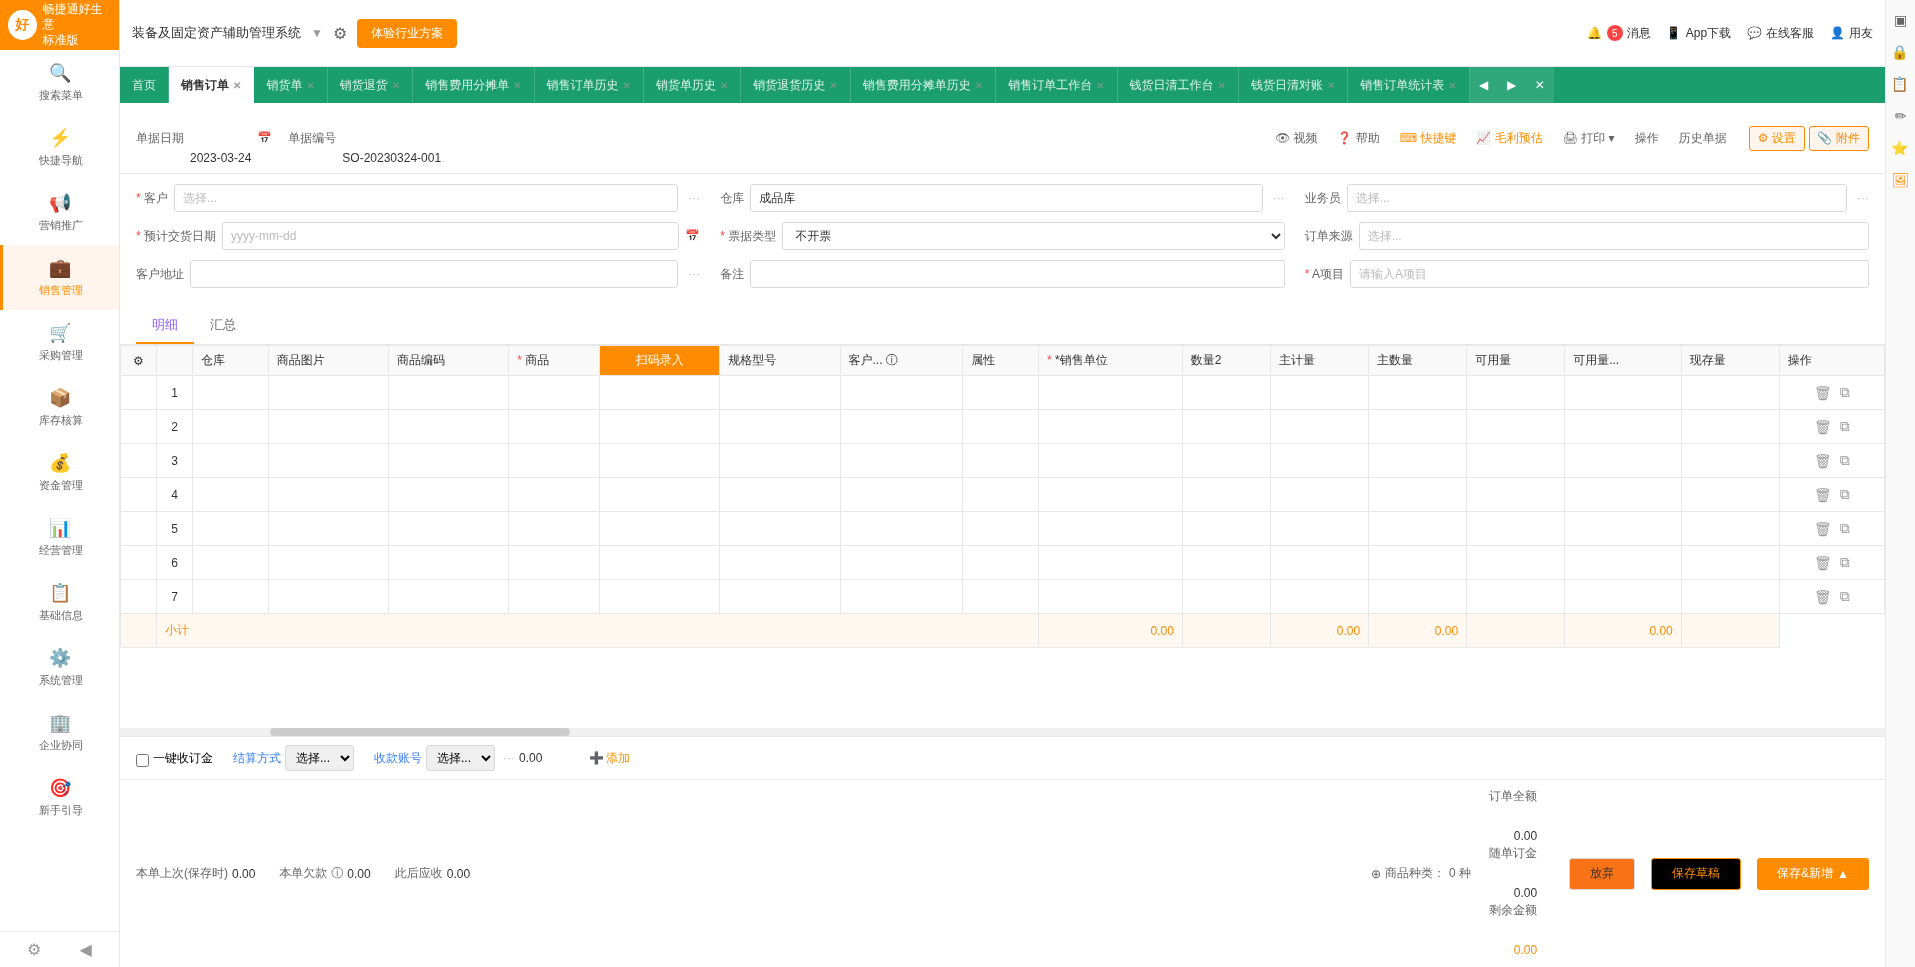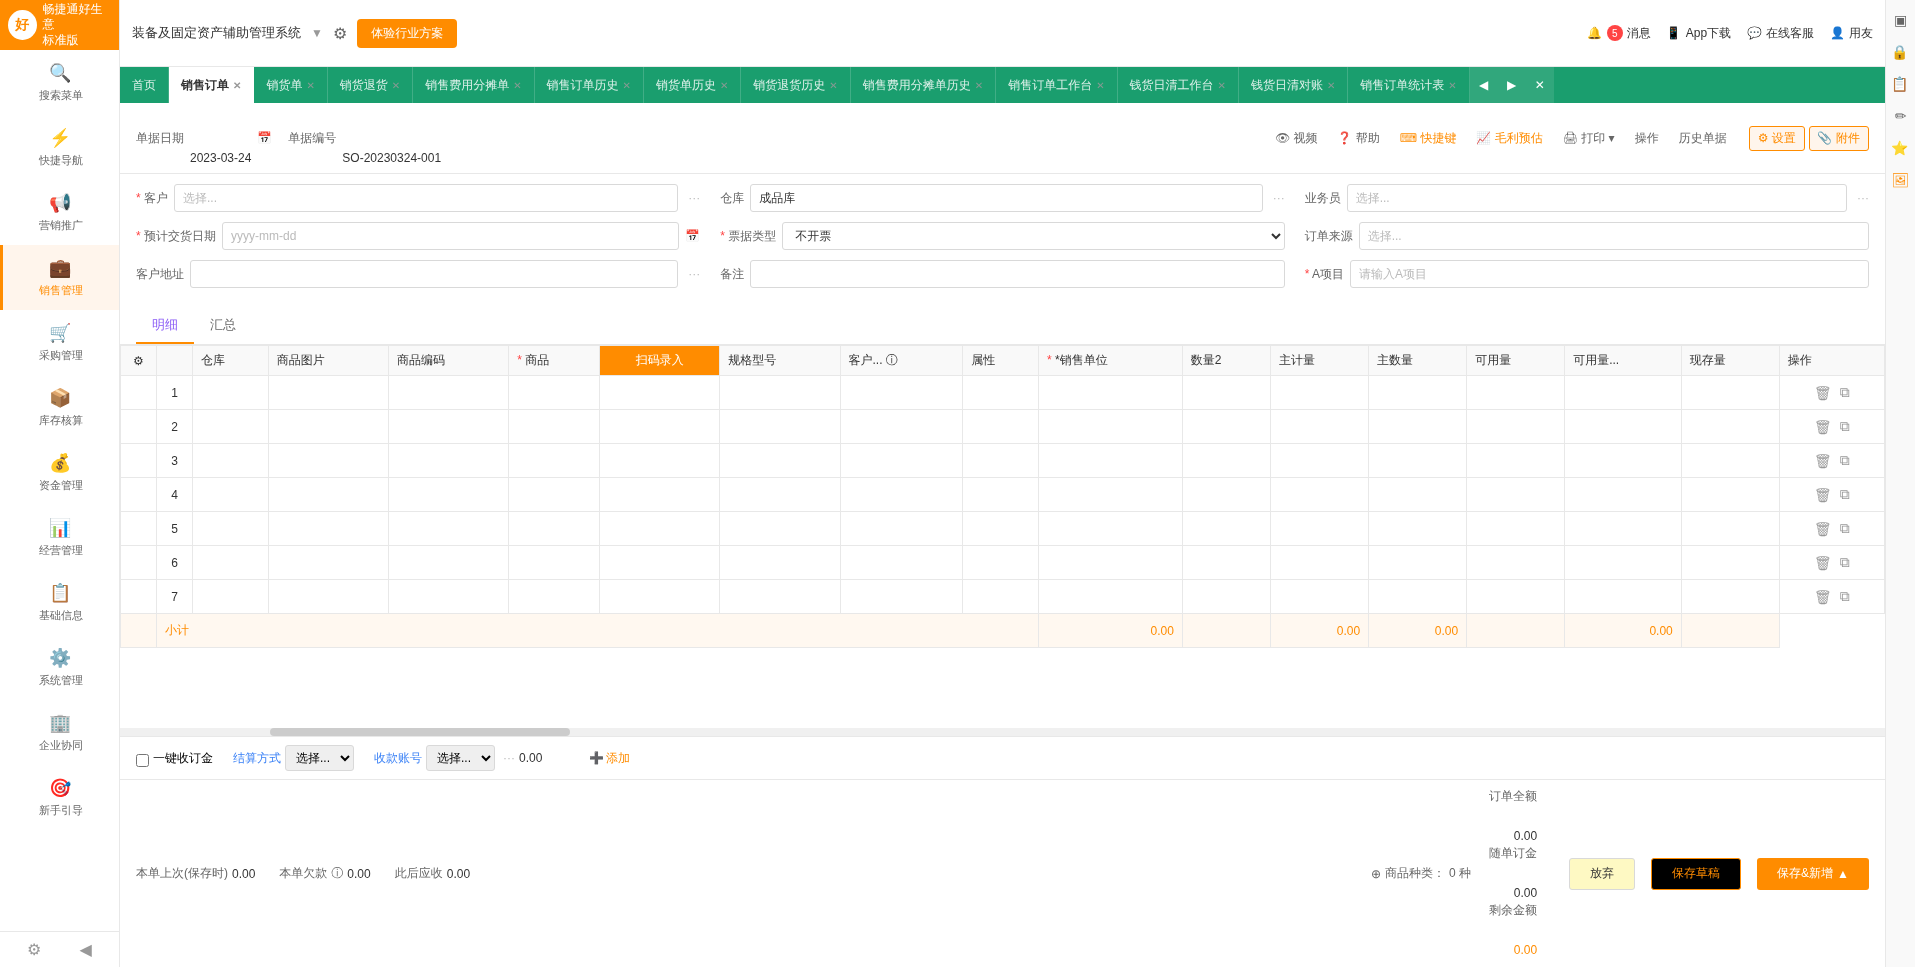--- a/index.html
+++ b/index.html
@@ -98,21 +98,21 @@
     
     .footer { background: #fff; border-top: 1px solid #e8e8e8; padding: 8px 16px; display: flex; align-items: center; flex-shrink: 0; }
     .footer-info { display: flex; gap: 24px; }
     .footer-item { display: flex; align-items: center; gap: 4px; color: #666; }
     .footer-item-label { color: #666; }
     .footer-item-value { color: #333; font-weight: 500; }
     .footer-summary { text-align: right; margin-right: 16px; }
     .footer-summary-row { display: flex; justify-content: space-between; gap: 24px; color: #333; margin-bottom: 2px; flex-direction: column; }
     .footer-summary-label { color: #666; }
     .footer-summary-value { color: #333; min-width: 50px; text-align: right; }
-    .btn-discard { height: 32px; padding: 0 20px; border: 1px solid #d9d9d9; background: #fef9c3; border-radius: 3px; cursor: pointer; color: #333; }
+    .btn-discard { height: 32px; padding: 0 20px; border: 1px solid #d9d9d9; background: #f97316; border-radius: 3px; cursor: pointer; color: #333; }
     .btn-save-draft { height: 32px; padding: 0 20px; border: 1px solid #ff8c00; background: #000000; color: #ff8c00; border-radius: 3px; cursor: pointer; }
     .btn-save-new { height: 32px; padding: 0 20px; background: #ff8c00; color: #fff; border: none; border-radius: 3px; cursor: pointer; display: flex; align-items: center; gap: 4px; }
 
     
     .right-panel { width: 30px; background: #f9f9f9; border-left: 1px solid #e8e8e8; display: flex; flex-direction: column; align-items: center; padding: 8px 0; gap: 8px; flex-shrink: 0; }
     .right-panel-icon { width: 24px; height: 24px; display: flex; align-items: center; justify-content: center; color: #666; font-size: 14px; cursor: pointer; border-radius: 3px; }
 
     .orange-text { color: #ff8c00; }
   </style>
 </head>

